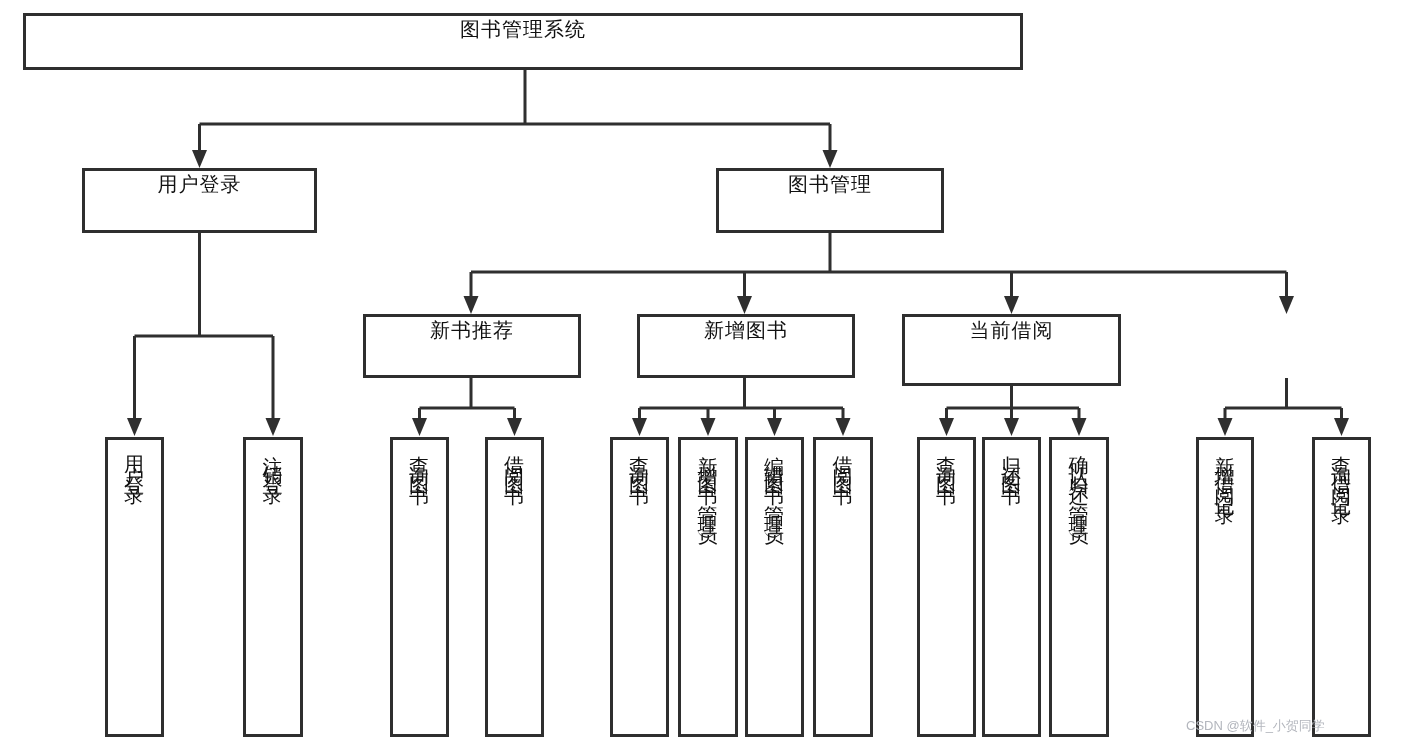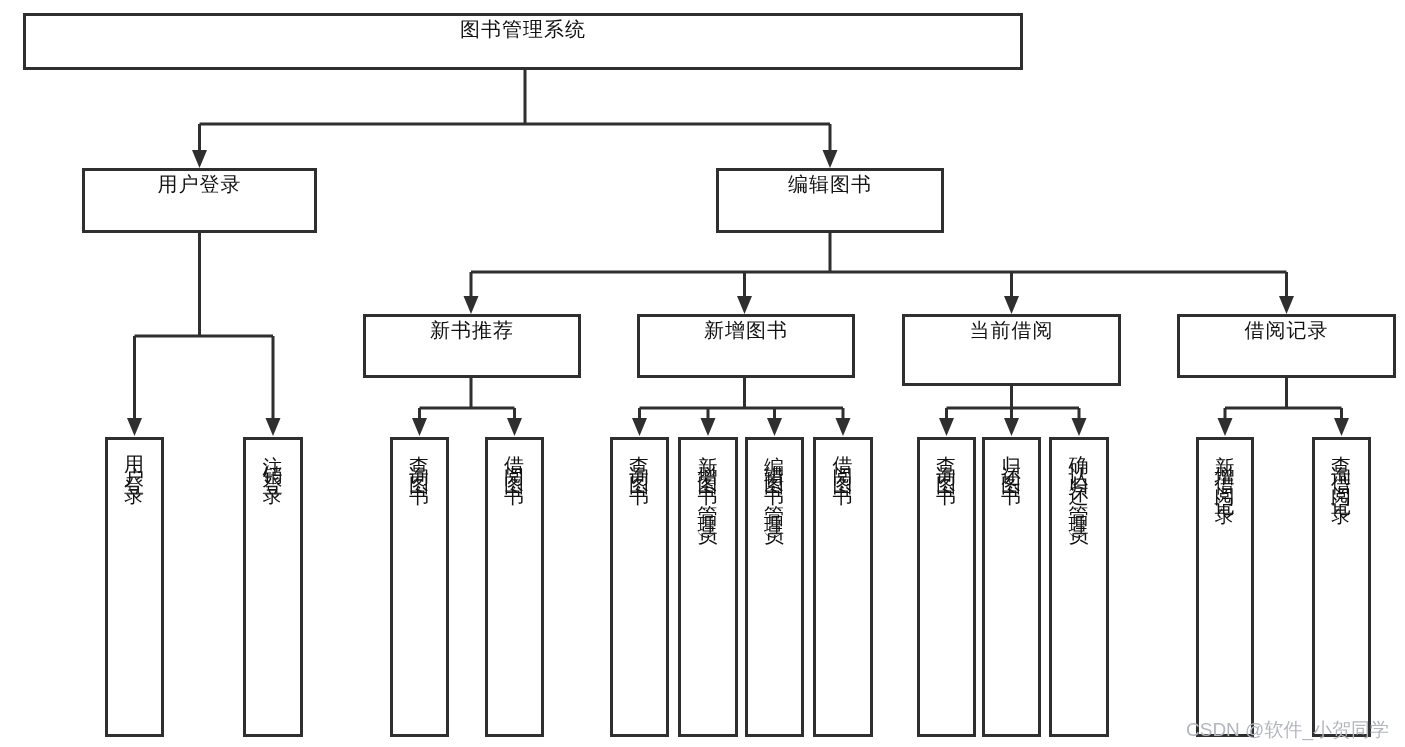--- a/index.html
+++ b/index.html
@@ -40,21 +40,21 @@
     font-size: 20px;
     letter-spacing: 10px;
     line-height: 1;
     color: #111111;
   }
   #watermark {
     position: absolute;
     left: 1186px;
     top: 717px;
     z-index: 5;
-    font-size: 19px;
+    font-size: 13px;
     color: #b3b6bd;
     white-space: nowrap;
   }
 </style>
 </head>
 <body>
 
 <div id="stage">
 
   <svg id="connectors" viewBox="0 0 1405 747" xmlns="http://www.w3.org/2000/svg">
@@ -91,34 +91,31 @@
   </svg>
 
   <div class="node" style="left:23px; top:13px; width:1000px; height:57px;">
     <span class="hlabel">图书管理系统</span>
   </div>
 
   <div class="node" style="left:82px; top:168px; width:235px; height:65px;">
     <span class="hlabel">用户登录</span>
   </div>
   <div class="node" style="left:716px; top:168px; width:228px; height:65px;">
-    <span class="hlabel">编辑图书</span>
+    <span class="hlabel">图书管理</span>
   </div>
 
   <div class="node" style="left:363px; top:314px; width:218px; height:64px;">
     <span class="hlabel">新书推荐</span>
   </div>
   <div class="node" style="left:637px; top:314px; width:218px; height:64px;">
     <span class="hlabel">新增图书</span>
   </div>
   <div class="node" style="left:902px; top:314px; width:219px; height:72px;">
     <span class="hlabel">当前借阅</span>
-  </div>
-  <div class="node" style="left:1177px; top:314px; width:219px; height:64px;">
-    <span class="hlabel">借阅记录</span>
   </div>
 
   <div class="node" style="left:105px; top:437px; width:59px; height:300px;">
     <span class="vlabel">用户登录</span>
   </div>
   <div class="node" style="left:243px; top:437px; width:60px; height:300px;">
     <span class="vlabel">注销登录</span>
   </div>
 
   <div class="node" style="left:390px; top:437px; width:59px; height:300px;">

